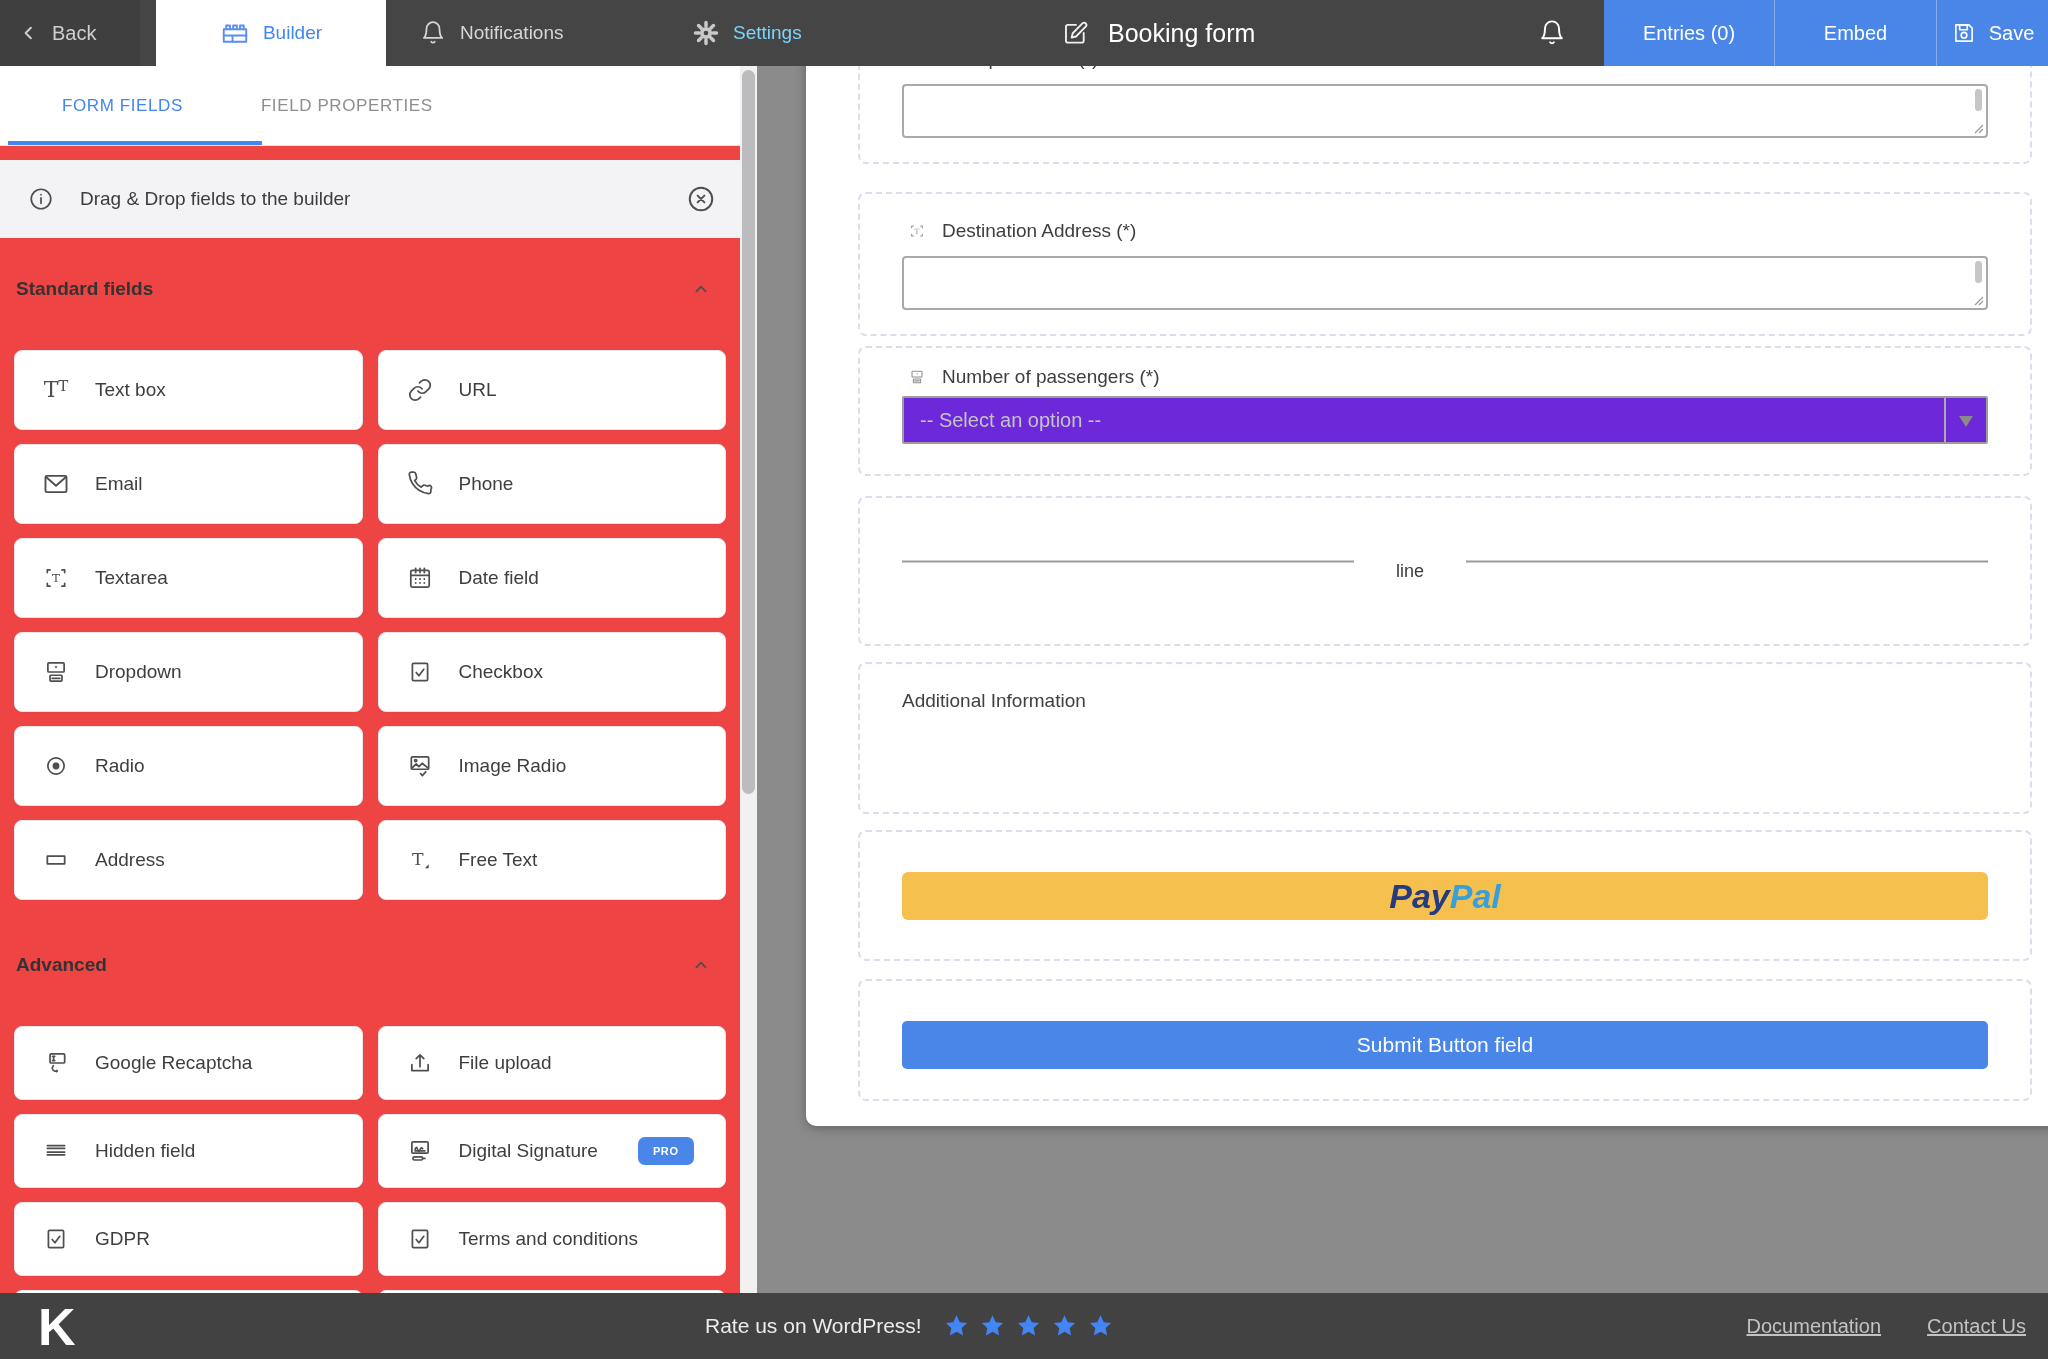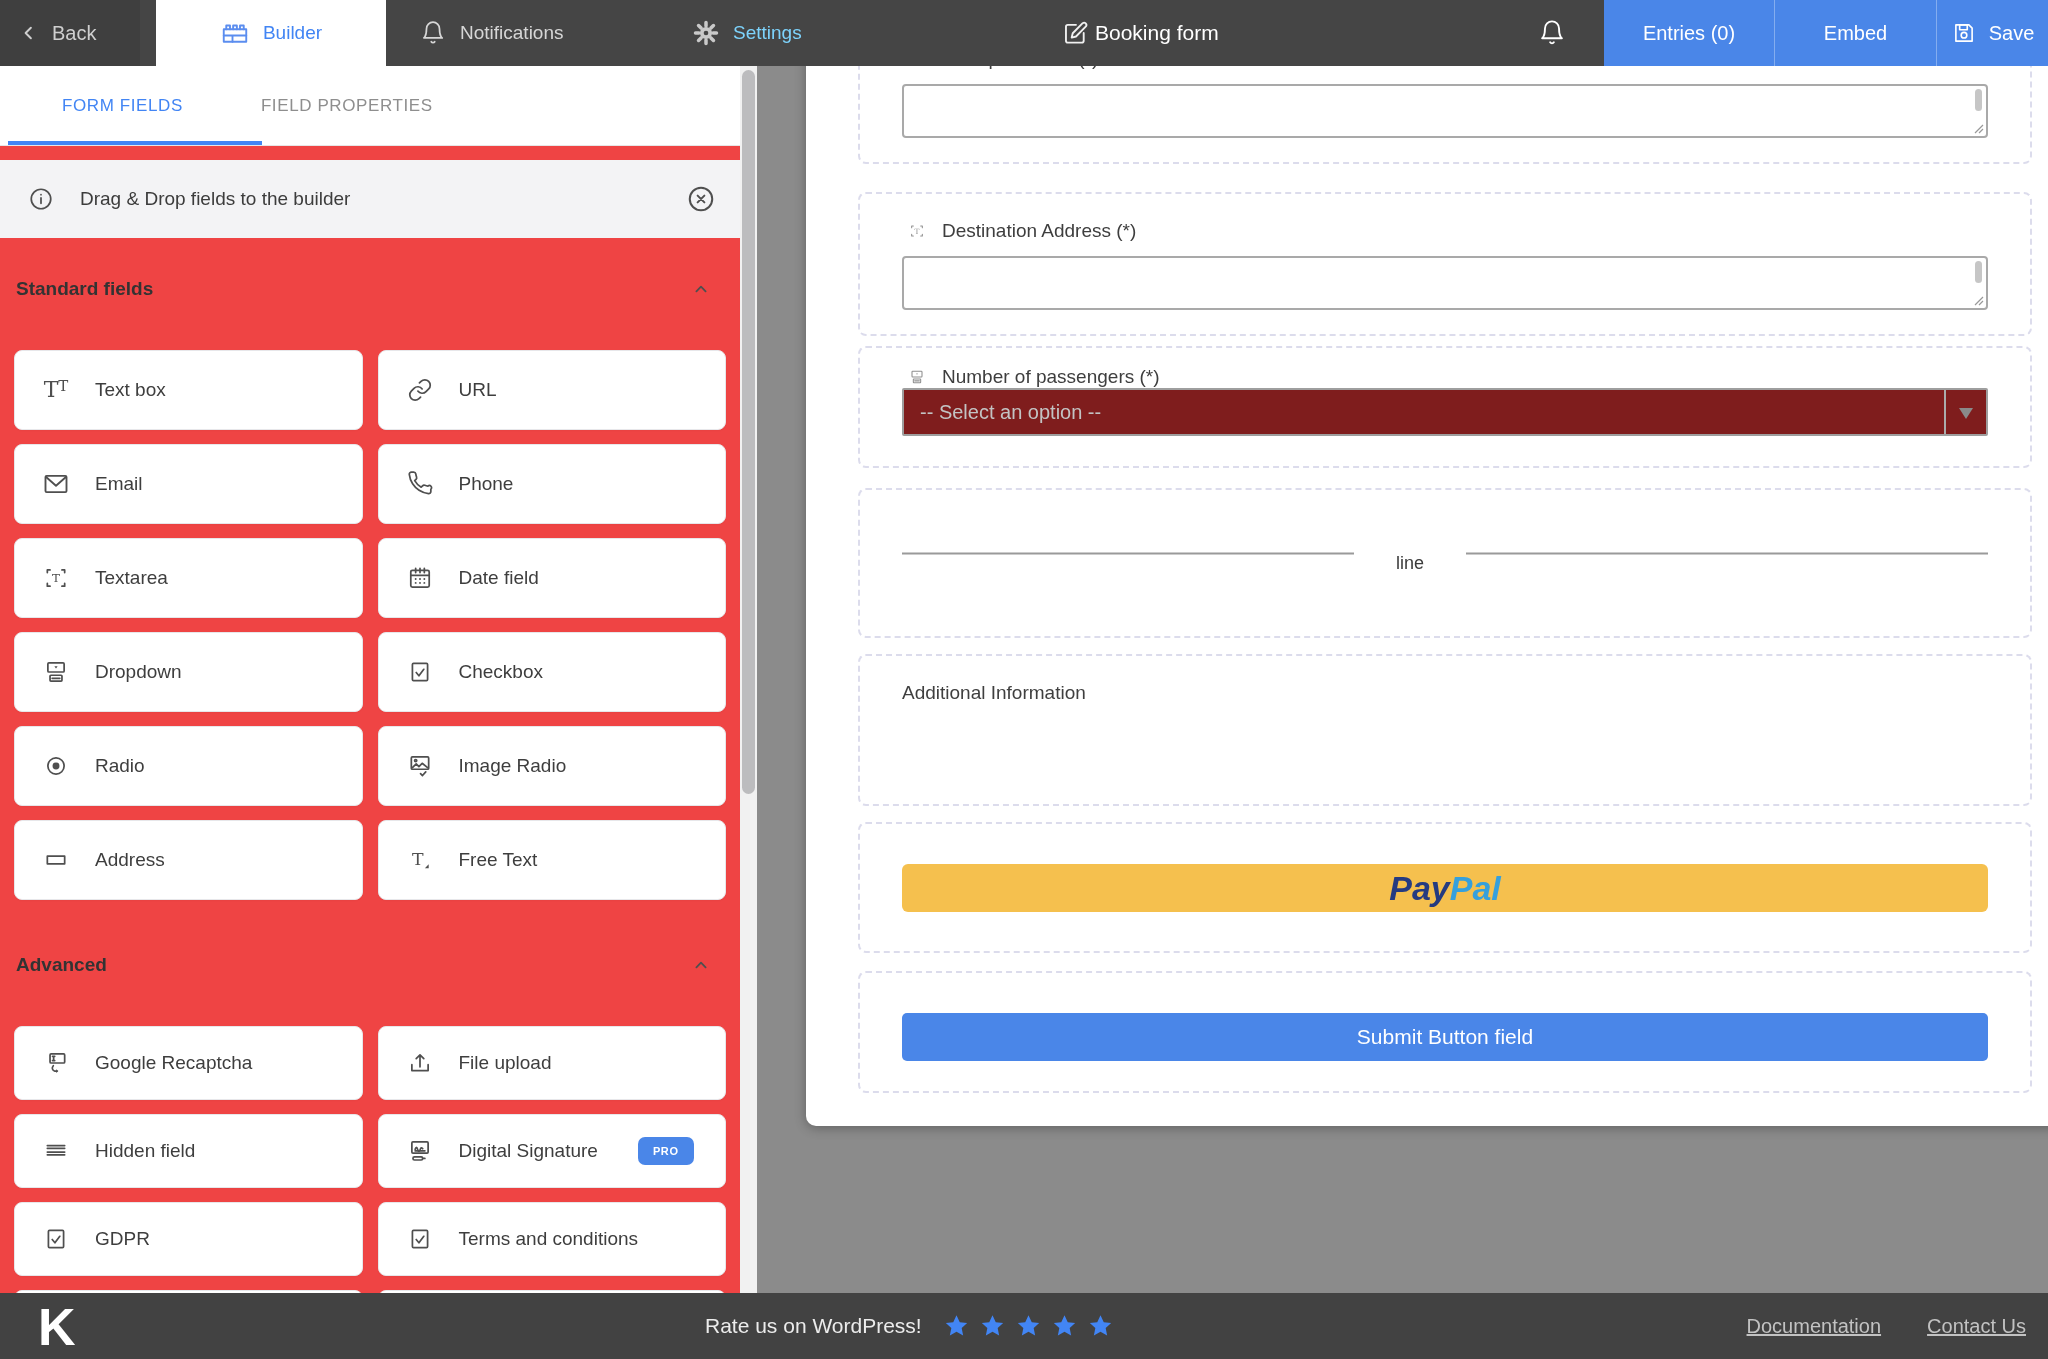--- a/index.html
+++ b/index.html
@@ -10,21 +10,21 @@
   .ic{stroke:#4f4f4f;fill:none;stroke-width:1.6;stroke-linecap:round;stroke-linejoin:round}
   .icw{stroke:#d6d6d6;fill:none;stroke-width:1.6;stroke-linecap:round;stroke-linejoin:round}
 
   
   .topbar{position:absolute;left:0;top:0;right:0;height:66px;background:#454545;z-index:30}
   .tb-item{position:absolute;top:0;height:66px;display:flex;align-items:center}
   .tb-back{left:0;width:140px;background:#3f3f3f;padding-left:20px;gap:14px;color:#cfcfcf;font-size:20px;cursor:pointer}
   .tb-builder{left:156px;width:230px;background:#ffffff;justify-content:center;gap:13px;color:#4285f4;font-size:19px}
   .tb-note{left:420px;gap:14px;color:#d6d6d6;font-size:19px}
   .tb-settings{left:692px;gap:13px;color:#7dd3fc;font-size:19px}
-  .tb-title{left:1062px;gap:5px;color:#ffffff;font-size:21px}
+  .tb-title{left:1062px;gap:18px;color:#ffffff;font-size:25px}
   .tb-bell{left:1538px}
   .tb-actions{position:absolute;right:0;top:0;height:66px;width:444px;background:#4a86e8;display:flex}
   .tb-action{display:flex;align-items:center;justify-content:center;color:#fff;font-size:20px;gap:12px;cursor:pointer}
   .tb-action.entries{width:170px}
   .tb-action.embed{width:162px;border-left:1px solid rgba(255,255,255,.32)}
   .tb-action.save{width:112px;border-left:1px solid rgba(255,255,255,.32)}
 
   
   .footer{position:absolute;left:0;right:0;bottom:0;height:66px;background:#424242;z-index:40}
   .k-logo{position:absolute;left:38px;top:4px;color:#fff;font-size:52px;font-weight:bold}
@@ -66,21 +66,21 @@
           border-radius:0 0 0 10px;box-shadow:0 2px 12px rgba(0,0,0,.3)}
   .canvas-inner{padding:0 26px 0 52px}
   .blk{border:2px dashed #dcdcec;border-radius:8px;padding:26px 42px 24px;cursor:pointer}
   .blk-label{display:flex;align-items:center;gap:10px;font-size:19px;color:#3e3e3e;line-height:22px}
   .ta{margin-top:14px;height:54px;border:2px solid #a9a9a9;border-radius:4px;position:relative;background:#fff}
   .ta-pill{position:absolute;top:3px;right:4px;width:7px;height:22px;background:#c6c6c6;border-radius:4px}
   .ta-grip{position:absolute;right:2px;bottom:2px}
   .blk-pickup{margin-top:2px;padding:44px 42px 24px}
   .blk-dest{margin-top:28px}
   .blk-pass{margin-top:10px;padding:18px 42px 30px}
-  .sel{margin-top:0;height:48px;border:2px solid #9e9e9e;border-radius:2px;display:flex;align-items:center;position:relative;background:#7f1d1d}
+  .sel{margin-top:8px;height:48px;border:2px solid #9e9e9e;border-radius:2px;display:flex;align-items:center;position:relative;background:#6d28d9}
   .sel-ph{padding-left:16px;font-size:20px;color:#c3c3c3}
   .sel-btn{position:absolute;right:0;top:0;bottom:0;width:42px;border-left:2px solid #ababab;display:flex;align-items:center;justify-content:center;cursor:pointer}
   .tri{width:0;height:0;border:7px solid transparent;border-top:11px solid #8a8a8a;margin-top:9px}
   .blk-line{margin-top:20px;height:150px;position:relative}
   .line-row{position:absolute;left:42px;right:42px;top:50%;transform:translateY(-50%);display:flex;align-items:flex-start}
   .hline{height:2px;background:#9a9a9a}
   .hline.l1{width:452px}
   .hline.l2{flex:1}
   .line-txt{margin:0 42px;font-size:18px;color:#3c3c3c}
   .blk-free{margin-top:16px;height:152px}

